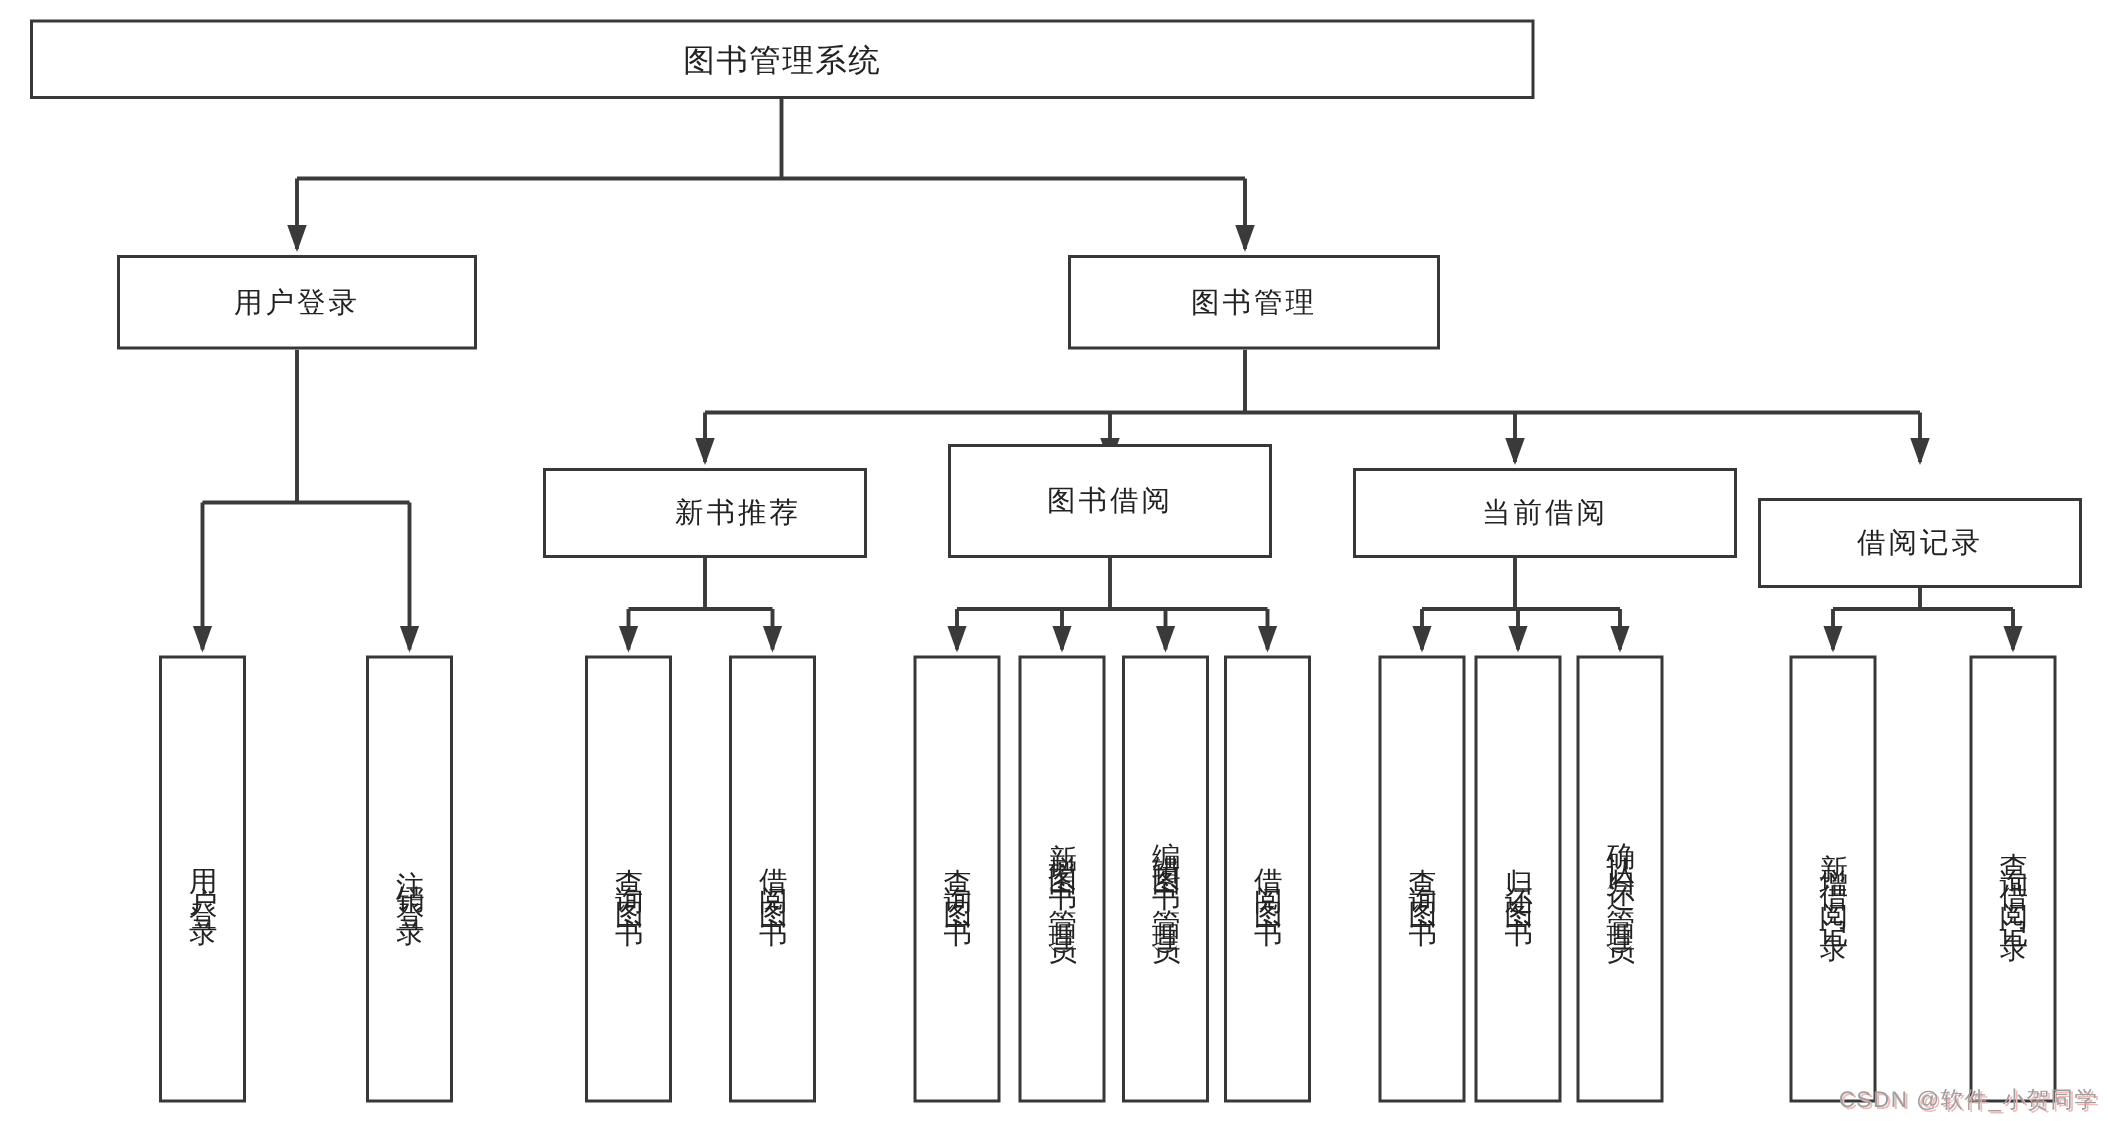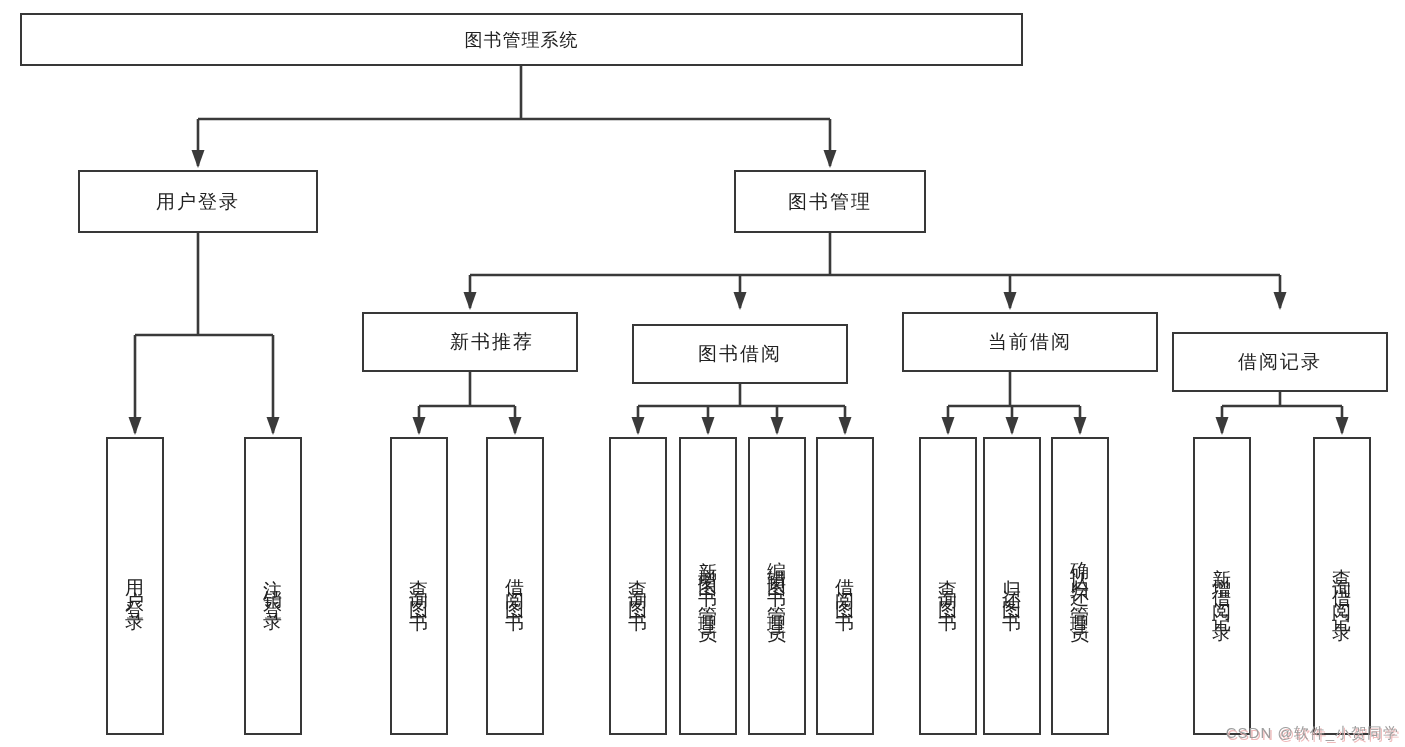--- a/index.html
+++ b/index.html
@@ -23,21 +23,21 @@
   .connectors path{stroke:var(--line);stroke-width:2.6;fill:none;}
   .connectors .arrowhead{fill:var(--line);stroke:none;}
   .box{
     position:absolute;
     border:2.6px solid var(--box-border);
     background:var(--background);
     display:flex;align-items:center;justify-content:center;
     box-sizing:border-box;
   }
   .h-label{font-size:19px;letter-spacing:2px;white-space:nowrap;}
-  .title-label{font-size:18px;letter-spacing:1px;}
+  .title-label{font-size:21px;letter-spacing:1px;}
   .v-box .v-label{
     writing-mode:vertical-rl;
     text-orientation:mixed;
     font-size:19px;
     letter-spacing:11px;
     line-height:1;
     white-space:nowrap;
   }
   .v-box .v-label.long{letter-spacing:9px;}
   .watermark{
@@ -96,28 +96,28 @@
     <path d="M1342,406 V433" marker-end="url(#arrow)"></path>
   </svg>
 
   <div class="box" style="left:20px;top:13px;width:1003px;height:53px;">
     <span class="h-label title-label">图书管理系统</span>
   </div>
 
   <div class="box" style="left:78px;top:170px;width:240px;height:63px;">
     <span class="h-label">用户登录</span>
   </div>
-  <div class="box" style="left:734px;top:170px;width:192px;height:63px;text-align:right;">
+  <div class="box" style="left:712px;top:170px;width:248px;height:63px;text-align:right;">
     <span class="h-label">图书管理</span>
   </div>
 
   <div class="box" style="left:362px;top:312px;width:216px;height:60px;padding-left:44px;">
     <span class="h-label">新书推荐</span>
   </div>
-  <div class="box" style="left:632px;top:324px;width:216px;height:60px;">
+  <div class="box" style="left:632px;top:296px;width:216px;height:76px;">
     <span class="h-label">图书借阅</span>
   </div>
   <div class="box" style="left:902px;top:312px;width:256px;height:60px;">
     <span class="h-label">当前借阅</span>
   </div>
   <div class="box" style="left:1172px;top:332px;width:216px;height:60px;">
     <span class="h-label">借阅记录</span>
   </div>
 
   <div class="box v-box" style="left:106px;top:437px;width:58px;height:298px;">

